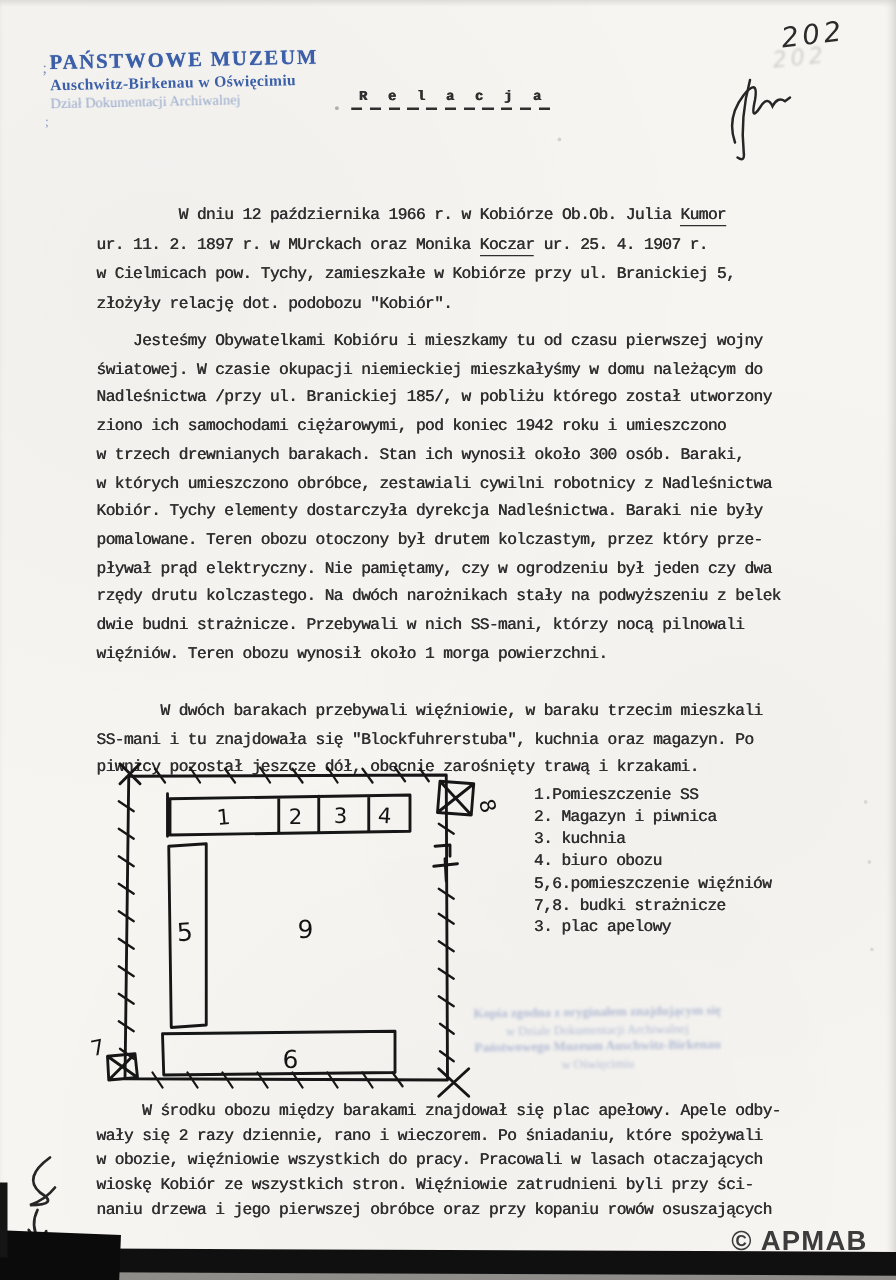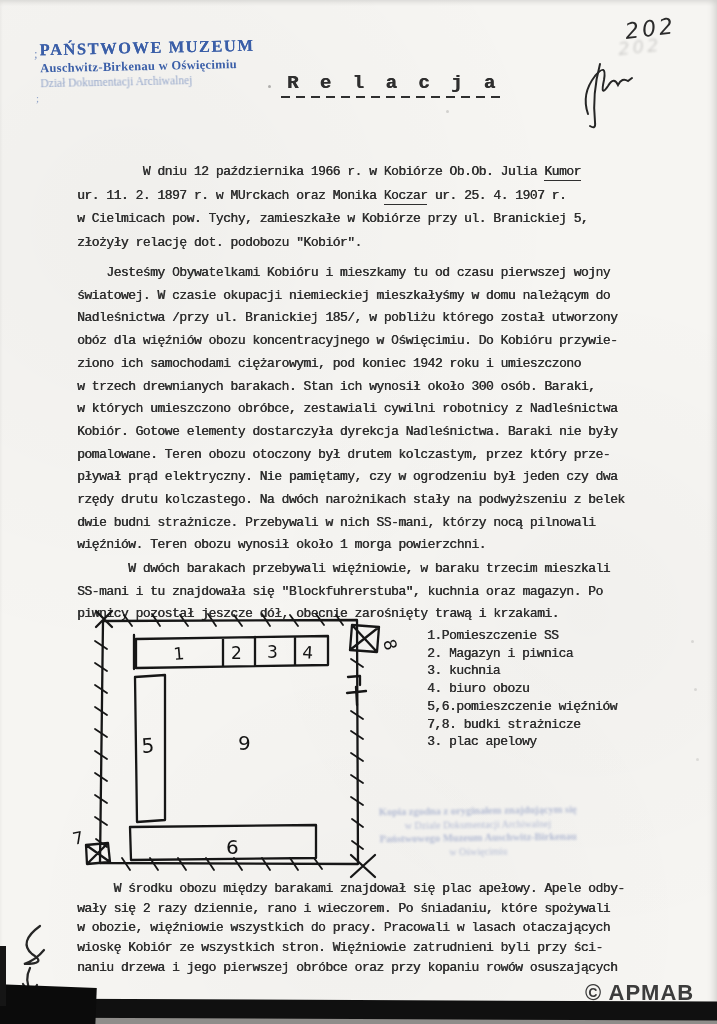--- a/index.html
+++ b/index.html
@@ -31,21 +31,21 @@
   .stamp-brace2{left:36px; top:92px; color:#3b5fa8; opacity:.55; font-size:11px;
                font-family:"Liberation Serif",serif;}
   
   .pagenum{left:625px; top:16px; font-family:"DejaVu Sans",sans-serif;
            font-style:italic; font-size:22px; color:#2b2b2b; transform:rotate(-7deg);
            letter-spacing:3px;}
   .pagenum-ghost{left:618px; top:36px; font-family:"DejaVu Sans",sans-serif;
            font-style:italic; font-size:18px; color:#2b2b2b; opacity:.18;
            filter:blur(1px); transform:rotate(-6deg); letter-spacing:3px;}
   
-  .title{left:281px; top:72px; font-size:19px; font-weight:bold; letter-spacing:5px;
+  .title{left:281px; top:72px; font-size:11px; font-weight:bold; letter-spacing:5px;
          padding:0 6px 4px 6px;
          background-image:repeating-linear-gradient(90deg,#2f2f2f 0 9px,transparent 9px 15px);
          background-repeat:repeat-x; background-position:0 100%; background-size:auto 2px;
          text-shadow:.5px 0 0 currentColor;}
   
   .intro{left:77px; top:120px; line-height:23.5px;margin-top:40px;}
   .body1{left:77px; top:262px;}
   .body2{left:77px; top:558px;}
   .legend{left:427px; top:627px; line-height:17.7px;}
   .body3{left:77px; top:879px; line-height:19.7px;}
@@ -103,25 +103,24 @@
     <div class="line"><span>         W dniu 12 października 1966 r. w Kobiórze Ob.Ob. Julia </span><span class="uname">Kumor</span><span></span></div>
     <div class="line"><span>ur. 11. 2. 1897 r. w MUrckach oraz Monika </span><span class="uname">Koczar</span><span> ur. 25. 4. 1907 r.</span></div>
     <div class="line">w Cielmicach pow. Tychy, zamieszkałe w Kobiórze przy ul. Branickiej 5,</div>
     <div class="line">złożyły relację dot. podobozu "Kobiór".</div>
   </div>
 
   <div class="abs mono body1">
     <div class="line">    Jesteśmy Obywatelkami Kobióru i mieszkamy tu od czasu pierwszej wojny</div>
     <div class="line">światowej. W czasie okupacji niemieckiej mieszkałyśmy w domu należącym do</div>
     <div class="line">Nadleśnictwa /przy ul. Branickiej 185/, w pobliżu którego został utworzony</div>
-    <div class="line">obóz dla więźniów obozu koncentracyjnego w Oświęcimiu. Do Kobióru przywie-</div>
     <div class="line">ziono ich samochodami ciężarowymi, pod koniec 1942 roku i umieszczono</div>
     <div class="line">w trzech drewnianych barakach. Stan ich wynosił około 300 osób. Baraki,</div>
     <div class="line">w których umieszczono obróbce, zestawiali cywilni robotnicy z Nadleśnictwa</div>
-    <div class="line">Kobiór. Gotowe elementy dostarczyła dyrekcja Nadleśnictwa. Baraki nie były</div>
+    <div class="line">Kobiór. Tychy elementy dostarczyła dyrekcja Nadleśnictwa. Baraki nie były</div>
     <div class="line">pomalowane. Teren obozu otoczony był drutem kolczastym, przez który prze-</div>
     <div class="line">pływał prąd elektryczny. Nie pamiętamy, czy w ogrodzeniu był jeden czy dwa</div>
     <div class="line">rzędy drutu kolczastego. Na dwóch narożnikach stały na podwyższeniu z belek</div>
     <div class="line">dwie budni strażnicze. Przebywali w nich SS-mani, którzy nocą pilnowali</div>
     <div class="line">więźniów. Teren obozu wynosił około 1 morga powierzchni.</div>
   </div>
 
   <div class="abs mono body2">
     <div class="line">       W dwóch barakach przebywali więźniowie, w baraku trzecim mieszkali</div>
     <div class="line">SS-mani i tu znajdowała się "Blockfuhrerstuba", kuchnia oraz magazyn. Po</div>

